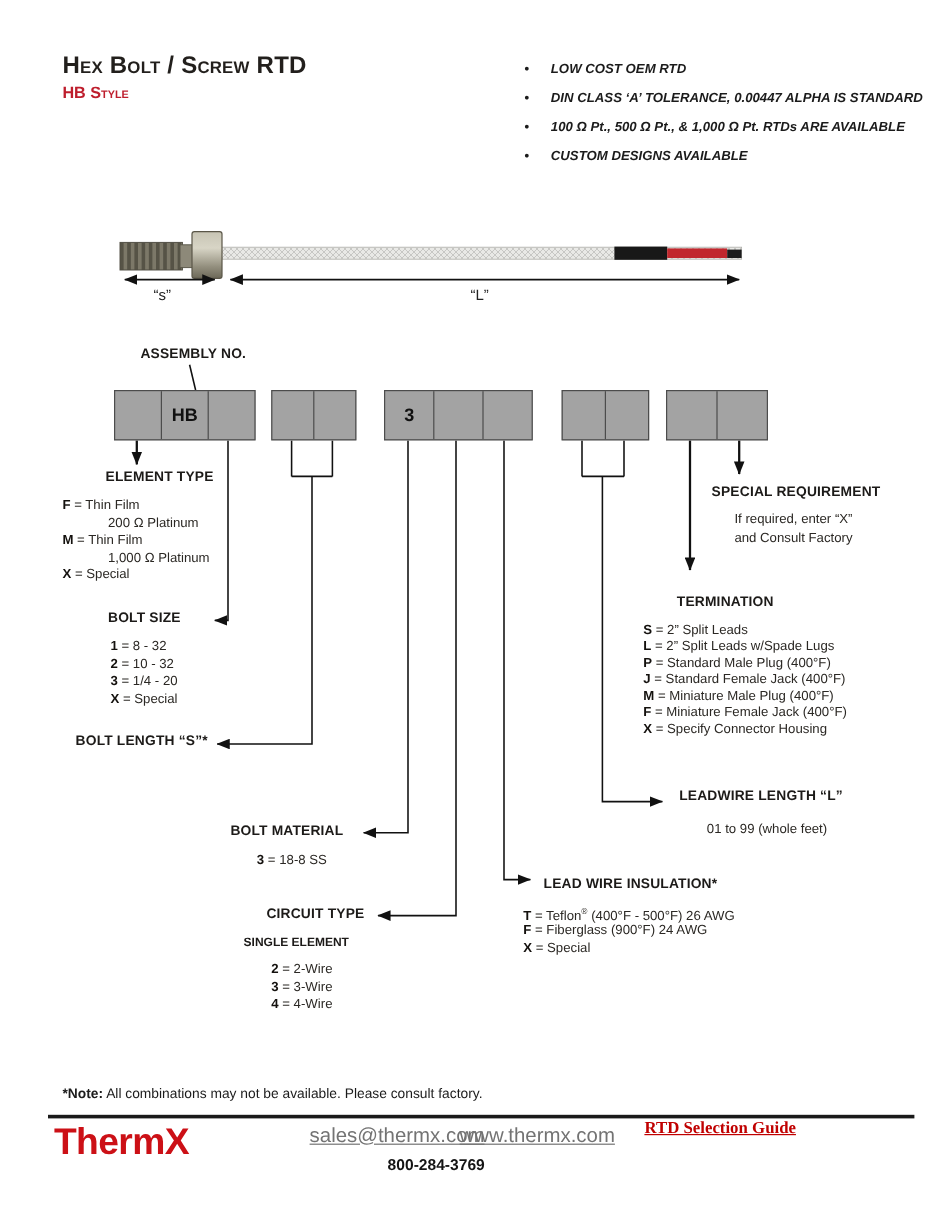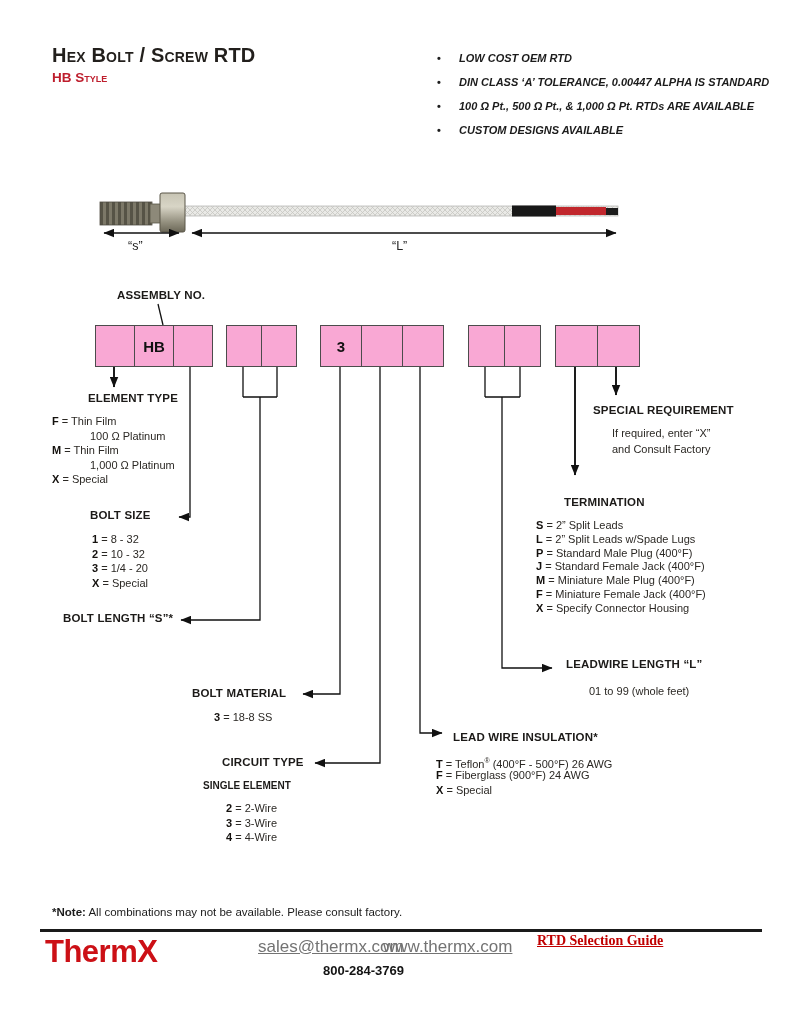--- a/index.html
+++ b/index.html
@@ -10,21 +10,21 @@
   
   .title{font-size:20px;font-weight:bold;font-variant:small-caps;letter-spacing:.2px;color:#221f1c;}
   .subtitle{font-size:13.5px;font-weight:bold;font-variant:small-caps;color:#be1e2d;}
 
   
   .features{list-style:none;margin:0;padding:0;}
   .features li{display:flex;height:24px;font-size:11px;font-style:italic;font-weight:600;color:#1b1b1b;}
   .features .dot{width:22px;font-style:normal;font-size:11px;}
 
   
-  .grp{position:absolute;top:325px;height:40px;display:flex;border:1.3px solid #4c4c4c;background:#f9a8d4;}
+  .grp{position:absolute;top:325px;height:40px;display:flex;border:1.3px solid #4c4c4c;background:#a3a3a3;}
   .cell{border-right:1.2px solid #4c4c4c;display:flex;align-items:center;justify-content:center;
         font-weight:bold;font-size:15px;color:#111;}
   .cell:last-child{border-right:none;}
 
   
   .h{font-size:11.5px;font-weight:bold;color:#1c1a18;white-space:nowrap;letter-spacing:.15px;}
   .h2{font-size:10px;font-weight:bold;color:#1c1a18;white-space:nowrap;}
   .opts{font-size:11px;color:#2b2824;white-space:nowrap;}
   .opt{height:14.6px;line-height:14.6px;}
   .opt b{color:#14110e;}
@@ -148,21 +148,21 @@
     <div class="cell" style="width:35px;"></div>
   </div>
   <div class="grp" style="left:555px;">
     <div class="cell" style="width:41px;"></div>
     <div class="cell" style="width:41px;"></div>
   </div>
 
   <div class="abs h" style="left:88px;top:392px;">ELEMENT TYPE</div>
   <div class="abs opts" style="left:52px;top:414px;">
     <div class="opt"><b>F</b> <span>= Thin Film</span></div>
-    <div class="opt cont"><span>100 Ω Platinum</span></div>
+    <div class="opt cont"><span>200 Ω Platinum</span></div>
     <div class="opt"><b>M</b> <span>= Thin Film</span></div>
     <div class="opt cont"><span>1,000 Ω Platinum</span></div>
     <div class="opt"><b>X</b> <span>= Special</span></div>
   </div>
 
   <div class="abs h" style="left:90px;top:509px;">BOLT SIZE</div>
   <div class="abs opts" style="left:92px;top:532px;">
     <div class="opt"><b>1</b> <span>= 8 - 32</span></div>
     <div class="opt"><b>2</b> <span>= 10 - 32</span></div>
     <div class="opt"><b>3</b> <span>= 1/4 - 20</span></div>

